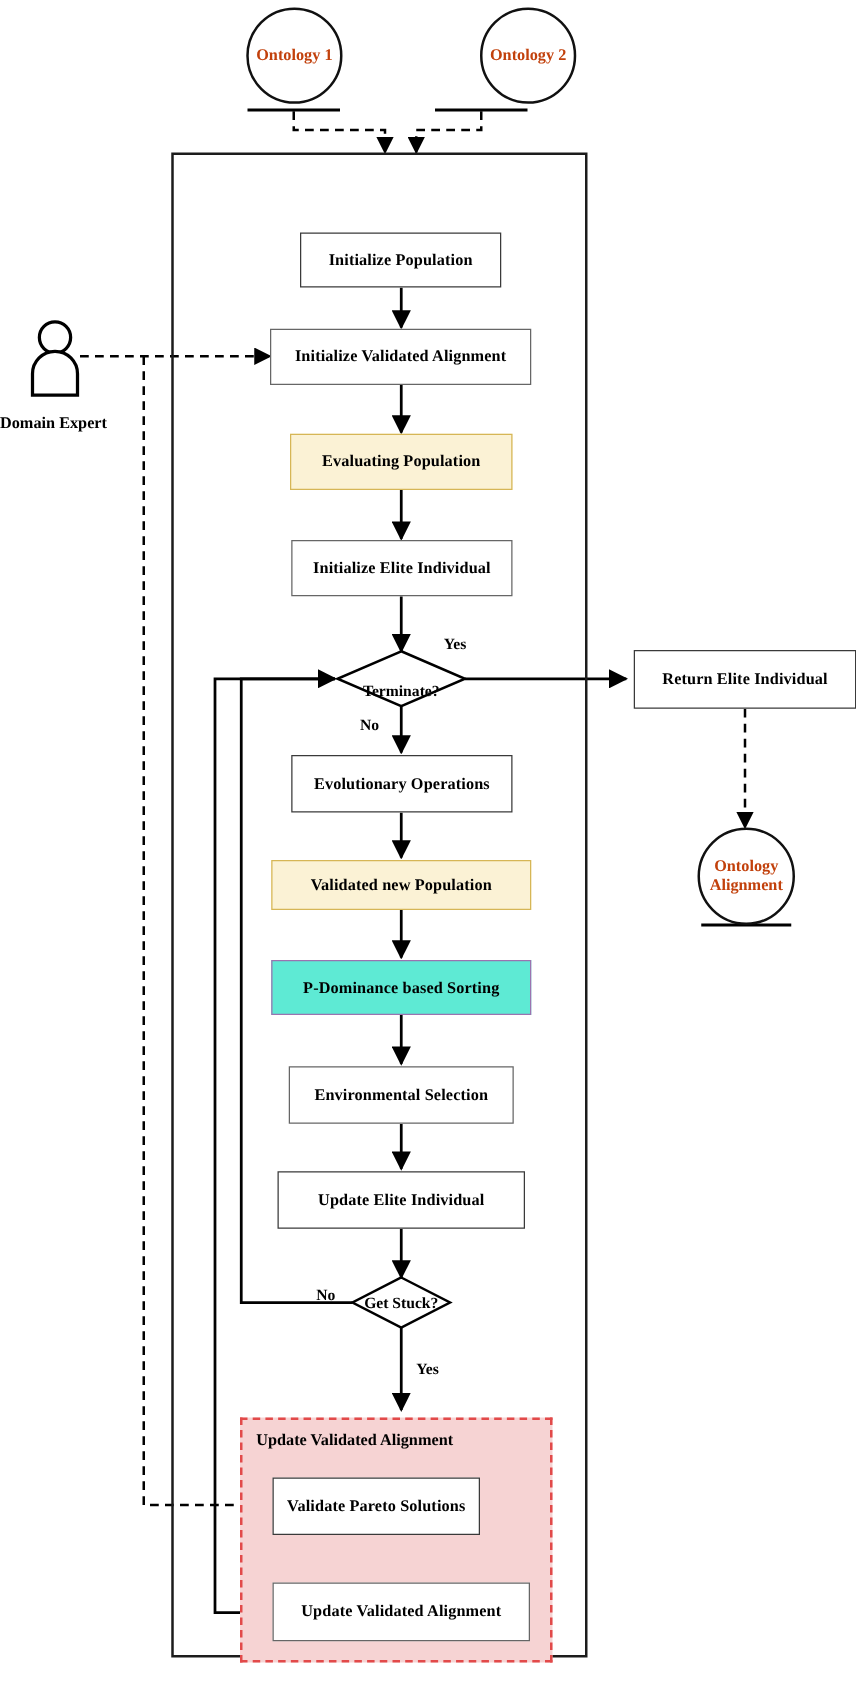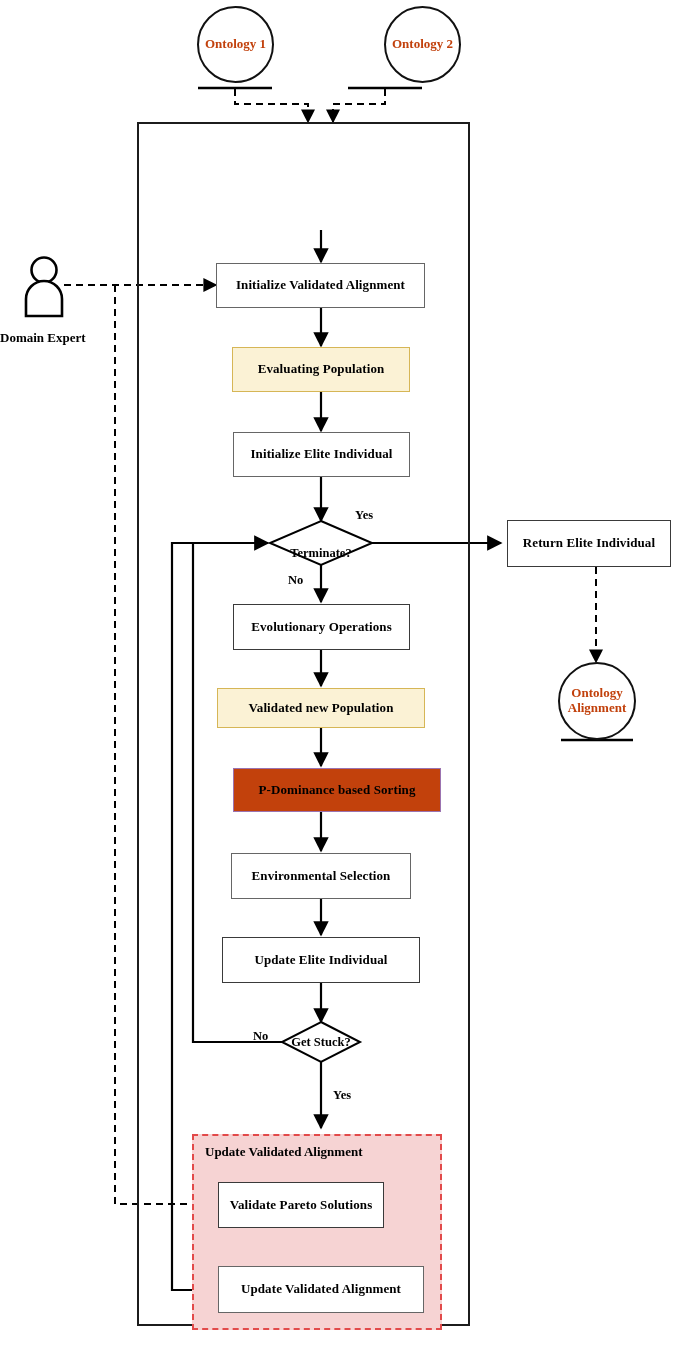--- a/index.html
+++ b/index.html
@@ -46,22 +46,21 @@
   .proc-dark {
     border: 1.6px solid #3a3a3a;
     background: #ffffff;
   }
   .eval {
     border: 1.6px solid #d6b656;
     background: #fbf2d5;
   }
   .sort {
     border: 1.6px solid #9b73b0;
-    background: #c2410c;
-    margin-left: 16px;
+    background: #5eead4;
   }
   .group-box {
     position: absolute;
     box-sizing: border-box;
     border: 2px dashed #e24a4a;
     background: #f6d3d3;
   }
   .group-title {
     position: absolute;
     font-weight: bold;
@@ -187,39 +186,42 @@
     <span>Ontology 1</span>
   </div>
   <div class="term-circle" style="left:346px; top:6px; width:77px; height:77px;margin-left:38px;">
     <span>Ontology 2</span>
   </div>
 
   <div class="actor-label" style="left:0px; top:330px;">Domain Expert</div>
 
   <div class="container-box" style="left:137px; top:122px; width:333px; height:1204px;"></div>
 
+  <div class="node proc-dark" style="left:240px; top:186px; width:161px; height:44px;">
+    <span>Initialize Population</span>
+  </div>
 
   <div class="node proc" style="left:216px; top:263px; width:209px; height:45px;">
     <span>Initialize Validated Alignment</span>
   </div>
 
   <div class="node eval" style="left:232px; top:347px; width:178px; height:45px;">
     <span>Evaluating Population</span>
   </div>
 
   <div class="node proc" style="left:233px; top:432px; width:177px; height:45px;">
     <span>Initialize Elite Individual</span>
   </div>
 
   <div class="diamond-label" style="left:270px; top:536px; width:102px; text-align:center;margin-top:10px;">Terminate?</div>
 
   <div class="edge-label" style="left:355px; top:508px;">Yes</div>
   <div class="edge-label" style="left:288px; top:573px;">No</div>
 
-  <div class="node proc-dark" style="left:507px; top:520px; width:164px; height:47px;">
+  <div class="node proc-dark" style="left:507px; top:520px; width:178px; height:47px;">
     <span>Return Elite Individual</span>
   </div>
 
   <div class="term-circle" style="left:558px; top:662px; width:78px; height:78px;">
     <span>
       <span>Ontology</span><br>
       <span>Alignment</span>
     </span>
   </div>
 

